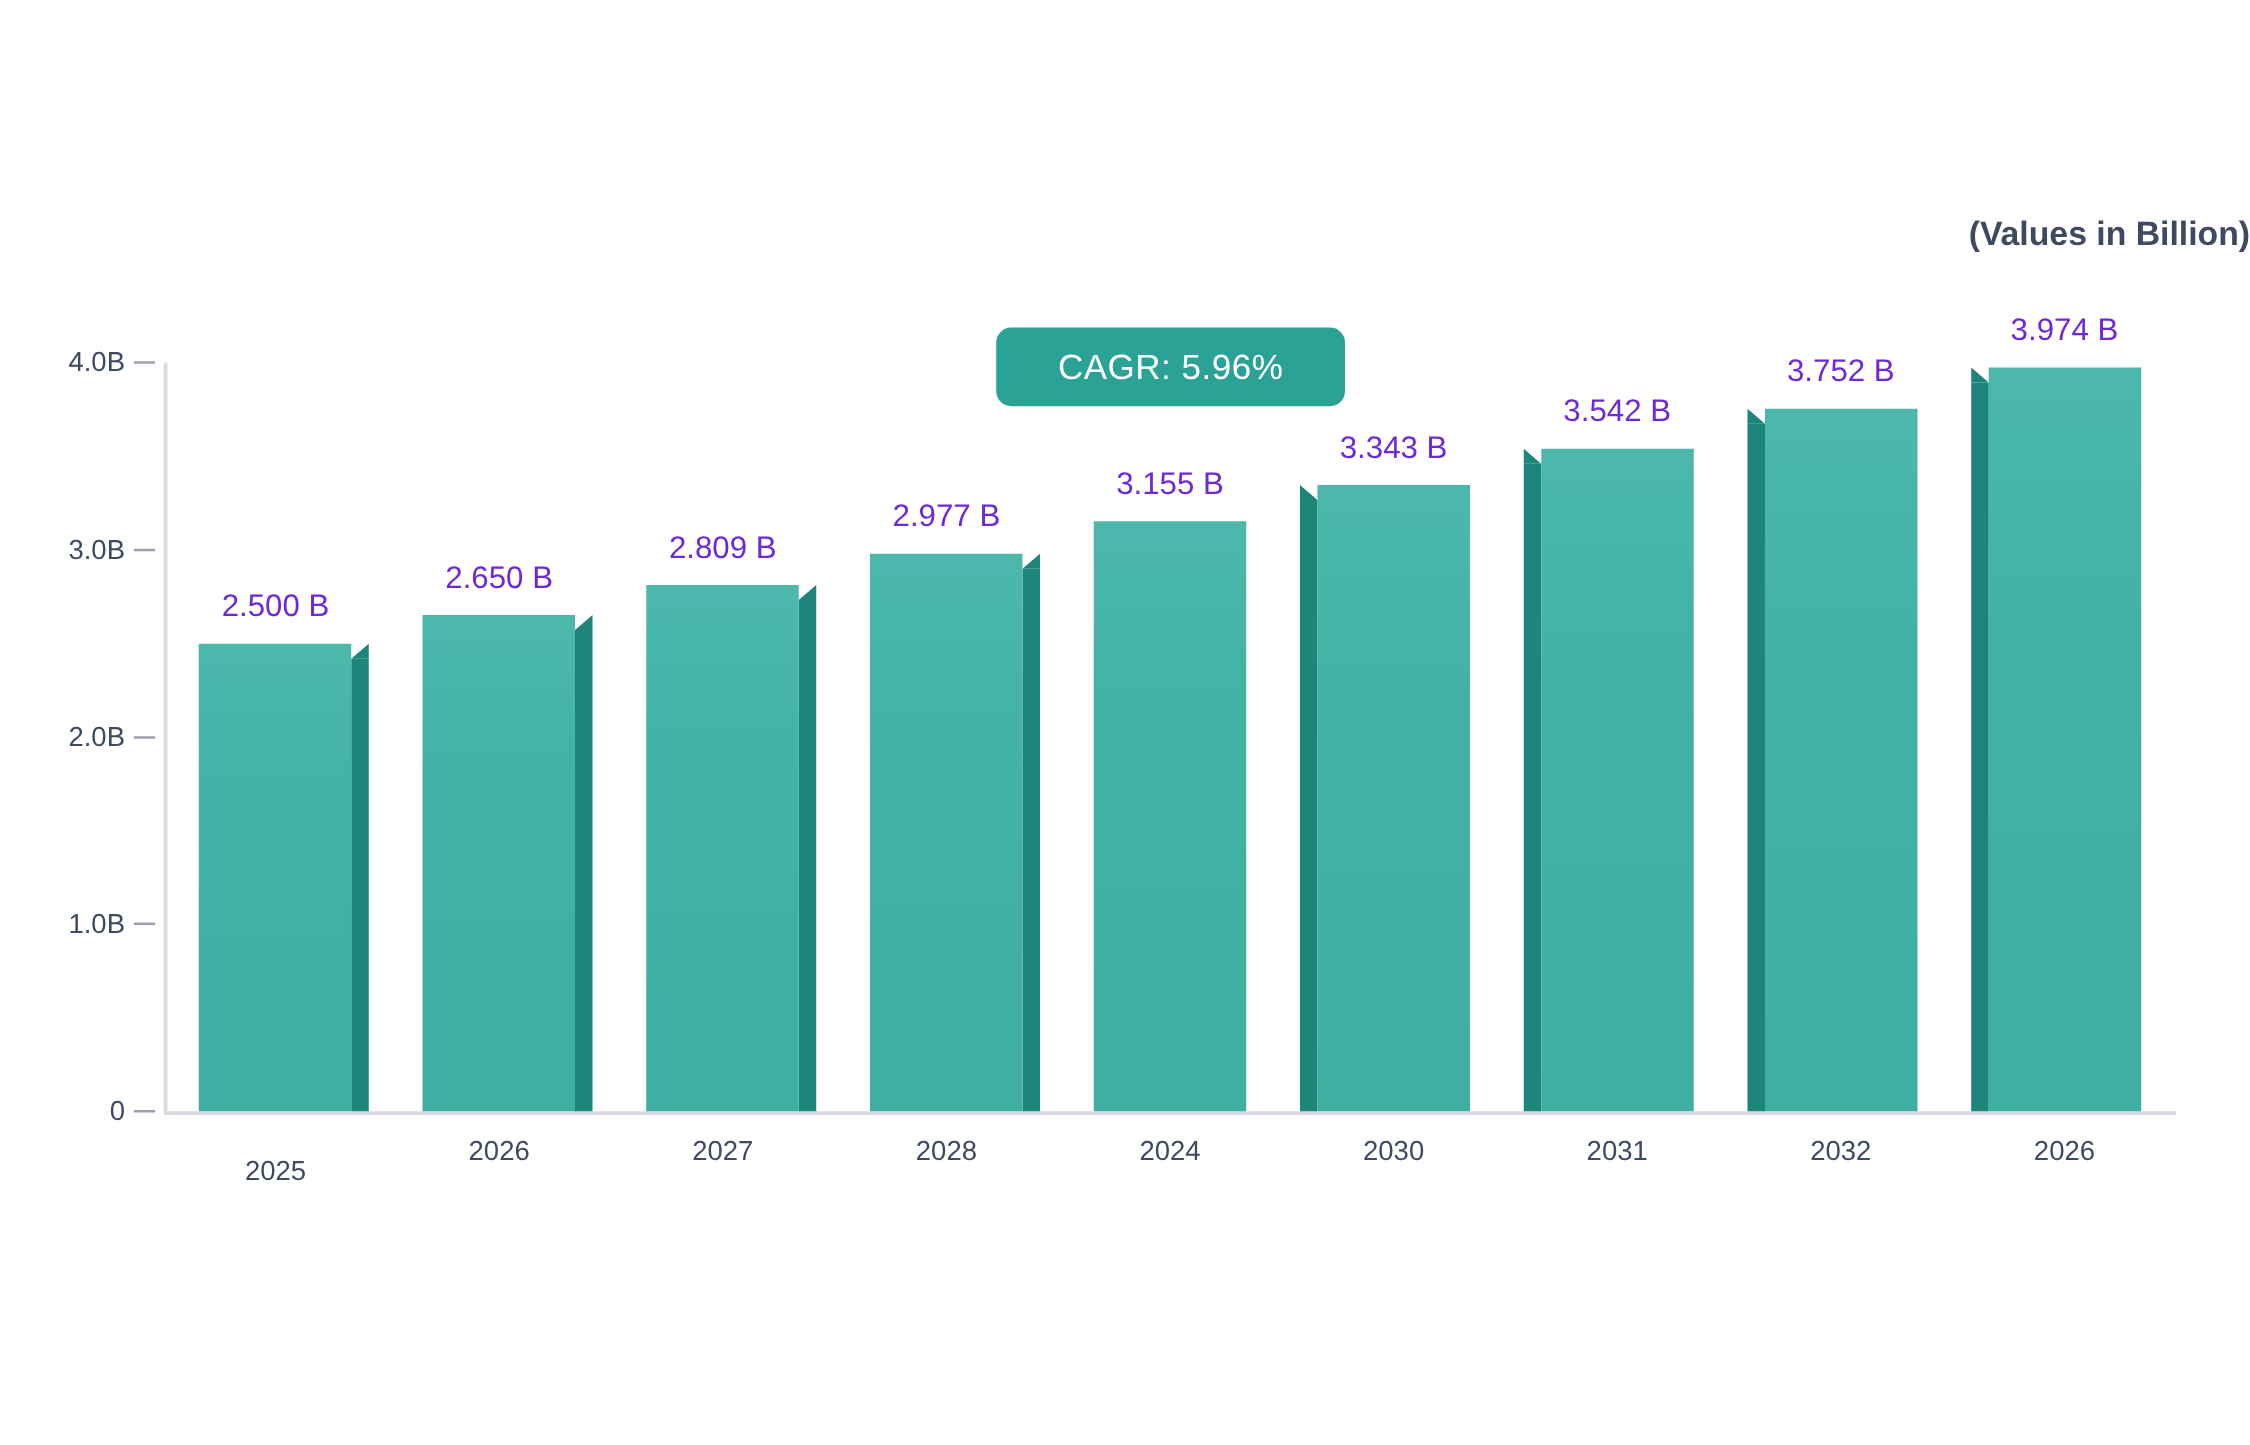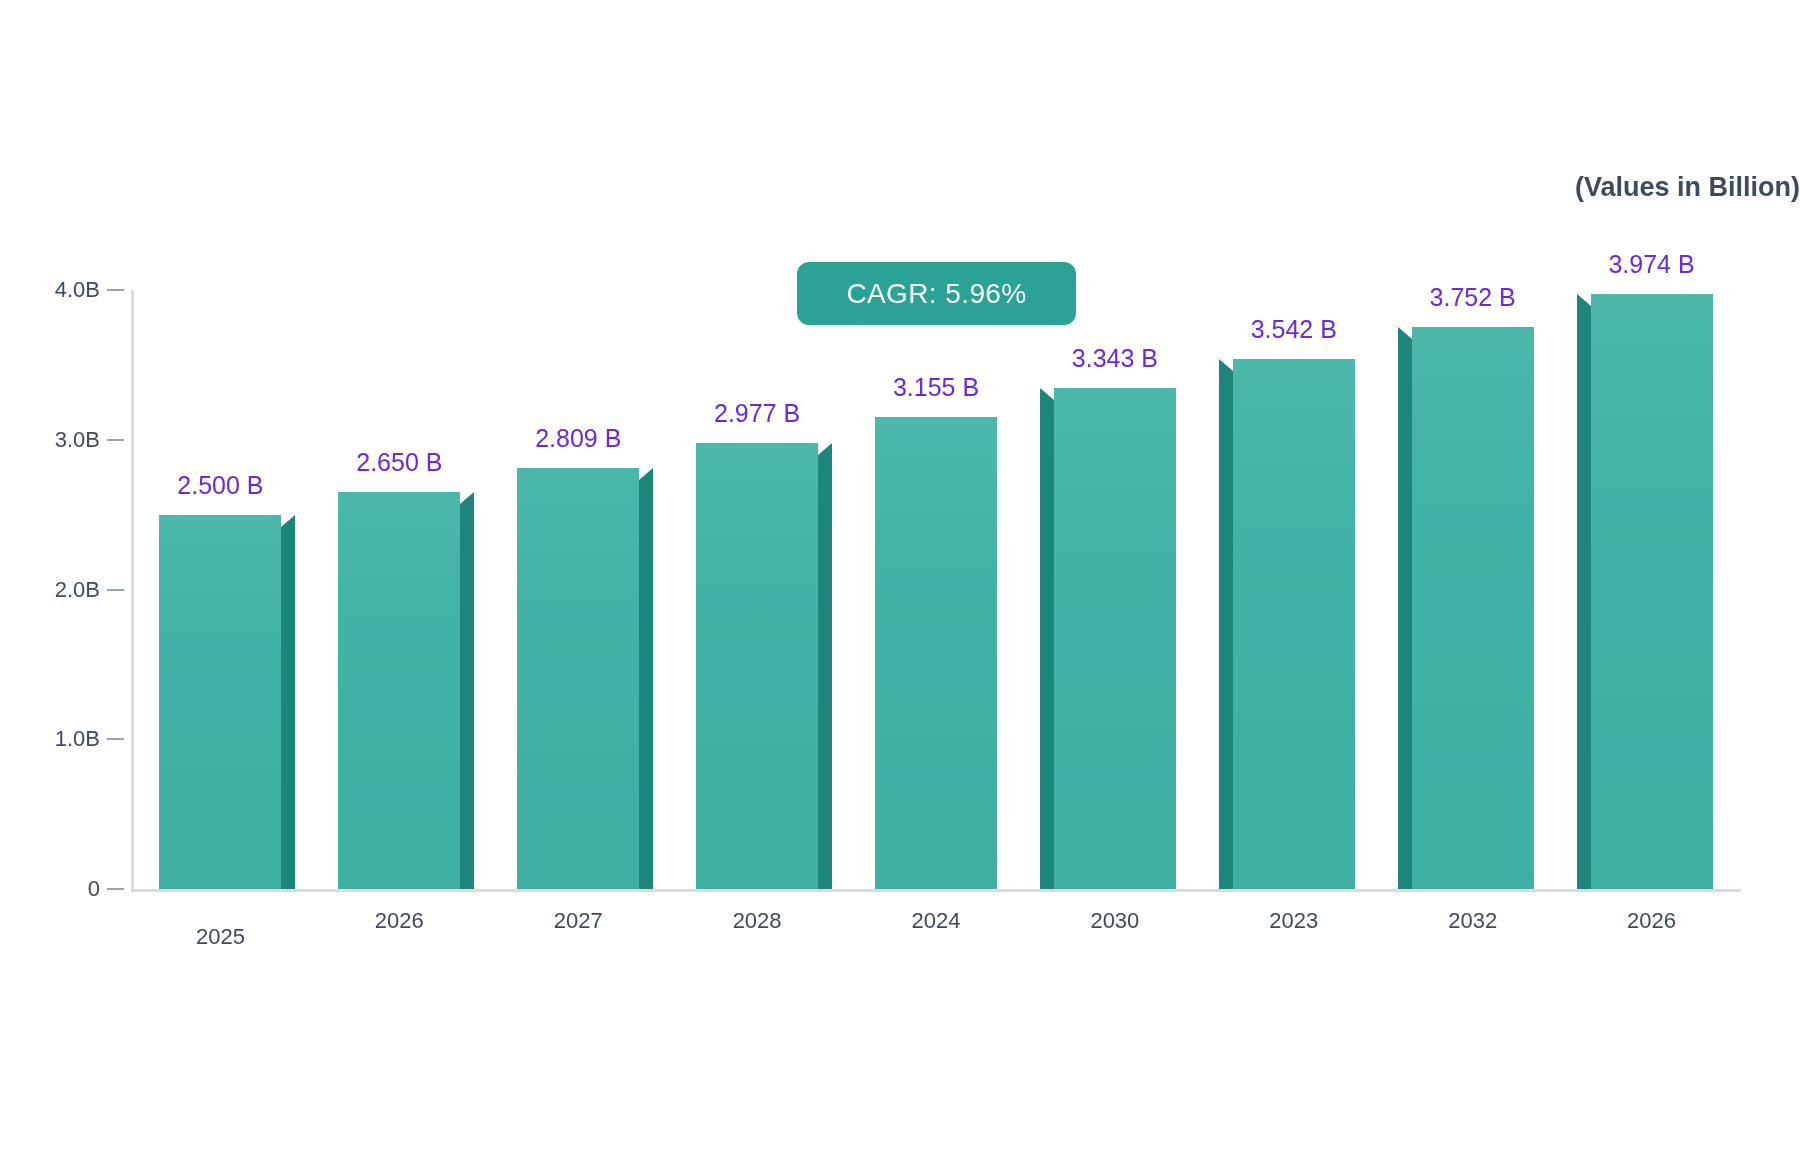--- a/index.html
+++ b/index.html
@@ -243,20 +243,20 @@
         </div>
         <div class="bar-value" style="left: 1651.56px; top: 249.893px; transform: translateX(-50%); position: absolute;">3.974 B</div>
       </div>
     <div id="x-ticks">
         <div class="x-tick-label" style="left: 220.444px; margin-top: 16px;">2025</div>
         <div class="x-tick-label" style="left: 399.333px;">2026</div>
         <div class="x-tick-label" style="left: 578.222px;">2027</div>
         <div class="x-tick-label" style="left: 757.111px;">2028</div>
         <div class="x-tick-label" style="left: 936px;">2024</div>
         <div class="x-tick-label" style="left: 1114.89px;">2030</div>
-        <div class="x-tick-label" style="left: 1293.78px;">2023</div>
+        <div class="x-tick-label" style="left: 1293.78px;">2031</div>
         <div class="x-tick-label" style="left: 1472.67px;">2032</div>
         <div class="x-tick-label" style="left: 1651.56px;">2026</div>
       </div>
   </div>
 
 
 </div>
 
 </body></html>

